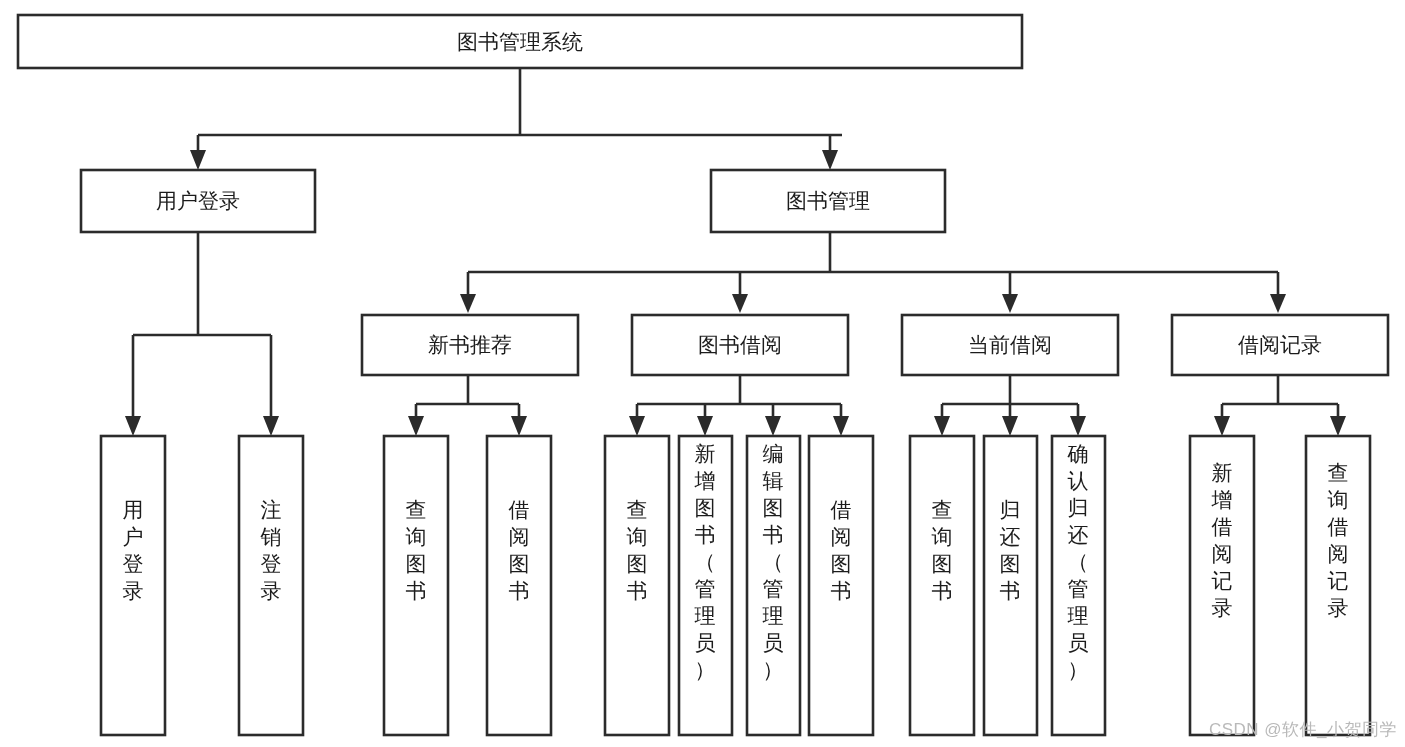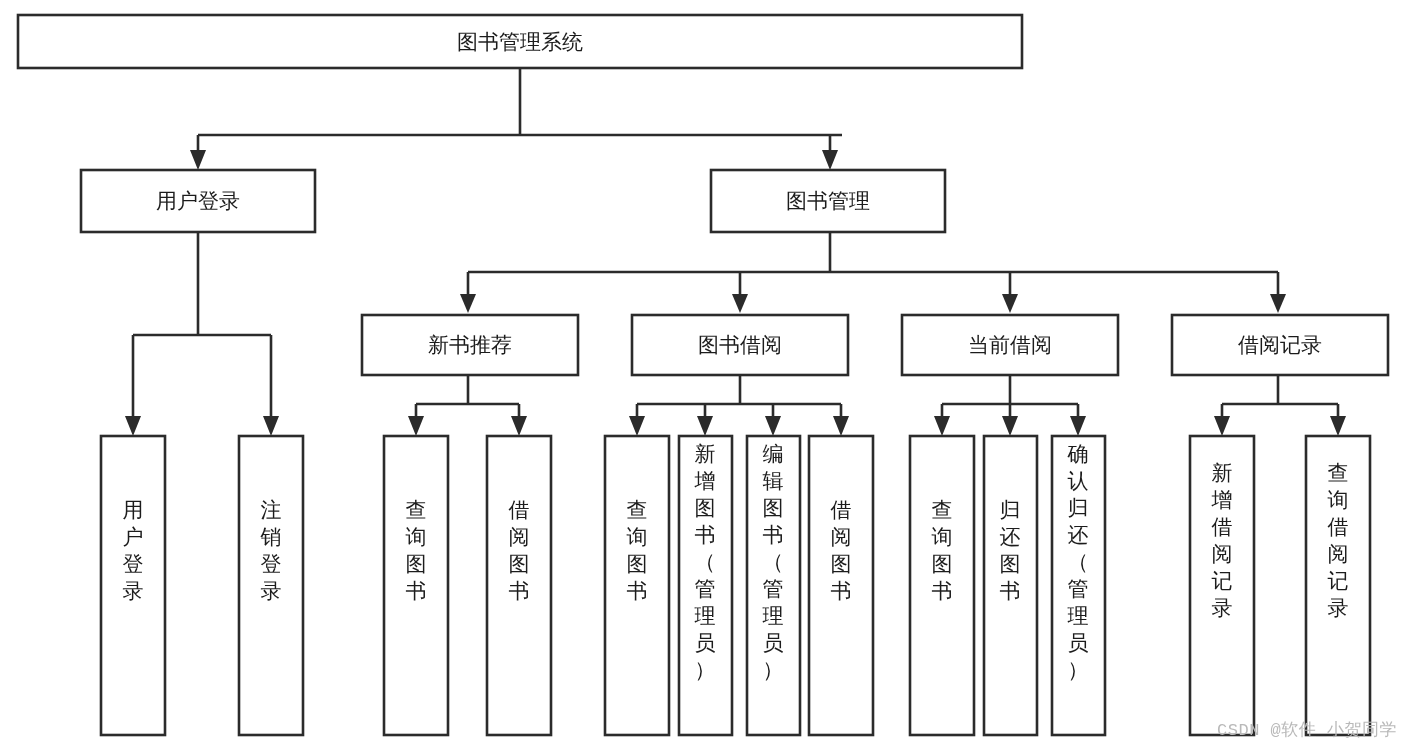--- a/index.html
+++ b/index.html
@@ -53,21 +53,21 @@
   .node-label-v {
     font-family: "Liberation Sans", "DejaVu Sans", sans-serif;
     font-size: 21px;
     fill: #1c1c1c;
     text-anchor: middle;
   }
   .watermark {
     position: absolute;
     right: 8px;
     bottom: 6px;
-    font-family: Liberation Mono, monospace;
+    font-family: Liberation Sans, sans-serif;
     font-size: 17px;
     color: #b9b9b9;
     letter-spacing: 0.5px;
     white-space: nowrap;
     pointer-events: none;
   }
 </style>
 </head>
 <body>
 

